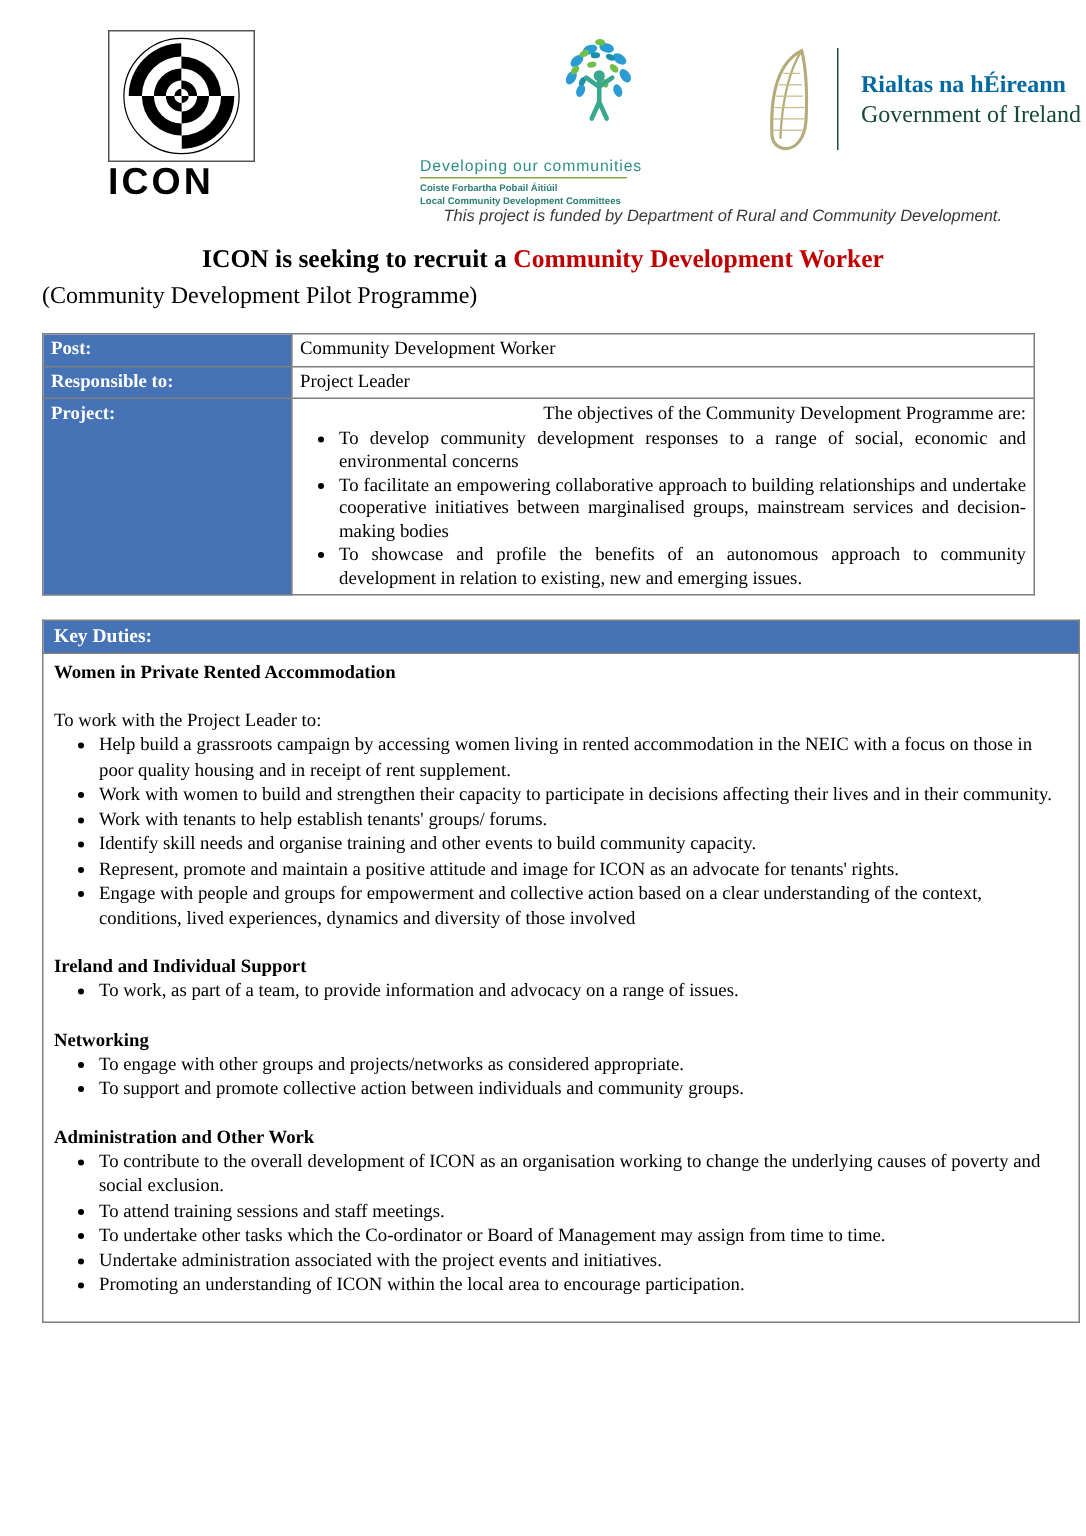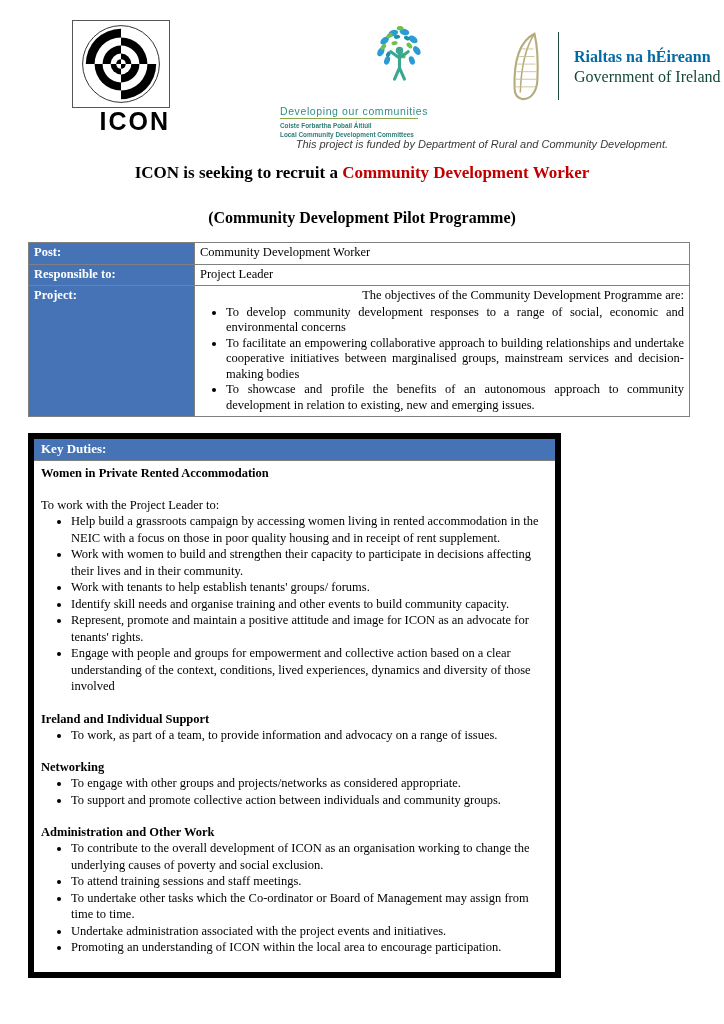--- a/index.html
+++ b/index.html
@@ -52,21 +52,21 @@
     top: 50%;
     transform: translate(-50%, -50%);
     width: 80px;
     height: 80px;
   }
   .icon-word {
     position: absolute;
     left: 0;
     top: 86px;
     width: 98px;
-    text-align: right;
+    text-align: left;
     font-family: "Liberation Sans", sans-serif;
     font-weight: 700;
     font-size: 25px;
     letter-spacing: 2px;
     line-height: 30px;
     color: #000;
   }
 
   
   .lcdc-logo {
@@ -184,23 +184,23 @@
     margin-top: 34px;
     text-align: center;
     font-weight: 700;
     font-size: 17px;
     line-height: 22px;
   }
   .title-main .red {
     color: #c00000;
   }
   .title-sub {
-    margin-top: 24px;
-    text-align: center;
-    font-weight: 700;
+    margin-top: 4px;
+    text-align: left;
+    font-weight: 400;
     font-size: 16px;
     line-height: 20px;
   }
 
   
   .doc-table {
     width: 662px;
     border-collapse: collapse;
     table-layout: fixed;
     margin-top: 14px;
@@ -234,25 +234,25 @@
   }
   ul.obj-list li {
     text-align: justify;
     margin: 0;
     padding: 0;
     line-height: 15.5px;
   }
 
   
   .duties-table {
-    width: 533px;
+    width: 692px;
     border-collapse: collapse;
     table-layout: fixed;
     margin-top: 16px;
-    border: 6px solid #000000;
+    border: 1px solid #000000;
     padding-left: 20px;
   }
   .duties-head {
     background: #4573B5;
     color: #ffffff;
     font-weight: 700;
     font-size: 13px;
     border: 1px solid #808080;
     padding: 2px 5px 3px 7px;
   }

